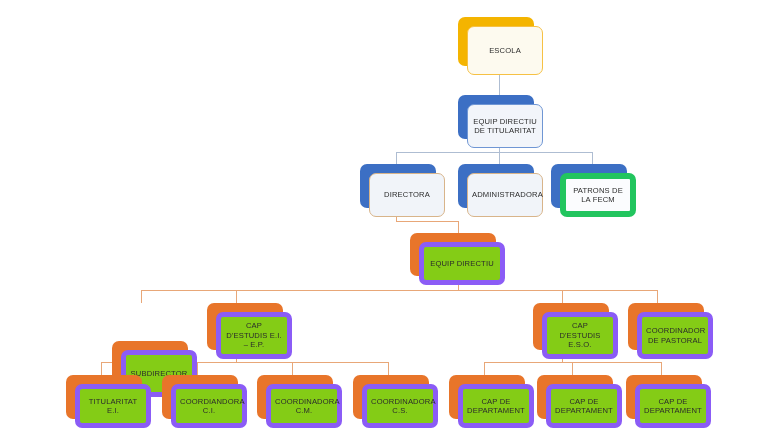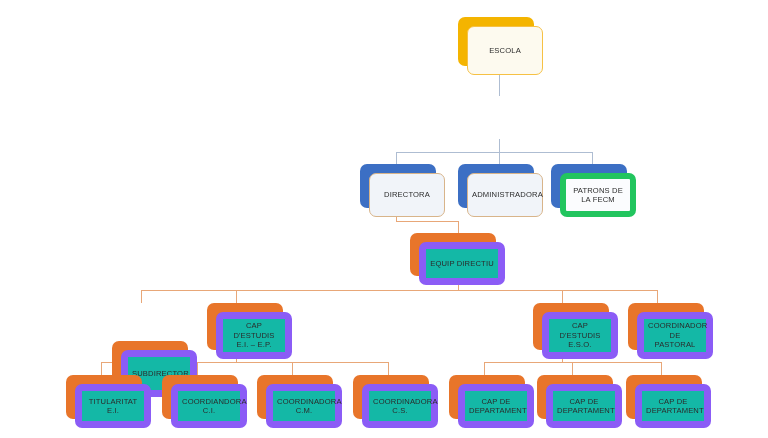--- a/index.html
+++ b/index.html
@@ -81,22 +81,22 @@
   }
 
   .v-blue-lt .shadow { background: #3c6fc4; }
   .v-blue-lt .card {
     background: #fbfcfe;
     border: 6px solid #22c55e;
   }
 
   .v-orange .shadow { background: #e8752a; }
   .v-orange .card {
-    background: #14b8a6;
-    border: 7px solid #8b5cf6;
+    background: #84cc16;
+    border: 5px solid #8b5cf6;
   }
 </style>
 </head>
 <body>
 
 <div id="org-canvas">
 
   <div class="conn v" style="left:499px; top:75px; height:21px;"></div>
 
   <div class="conn v" style="left:499px; top:139px; height:13px;"></div>
@@ -129,20 +129,26 @@
   <div class="conn v orange" style="left:572px; top:362px; height:13px;"></div>
   <div class="conn v orange" style="left:661px; top:362px; height:13px;"></div>
 
   <div class="node v-gold" style="left:458px; top:17px; width:76px; height:49px;">
     <div class="shadow"></div>
     <div class="card">
       <span class="label">ESCOLA</span>
     </div>
   </div>
 
+  <div class="node v-blue" style="left:458px; top:95px; width:76px; height:44px;">
+    <div class="shadow"></div>
+    <div class="card">
+      <span class="label">EQUIP DIRECTIU DE TITULARITAT</span>
+    </div>
+  </div>
 
   <div class="node v-blue-tan" style="left:360px; top:164px; width:76px; height:44px;">
     <div class="shadow"></div>
     <div class="card">
       <span class="label">DIRECTORA</span>
     </div>
   </div>
 
   <div class="node v-blue-tan" style="left:458px; top:164px; width:76px; height:44px;">
     <div class="shadow"></div>

